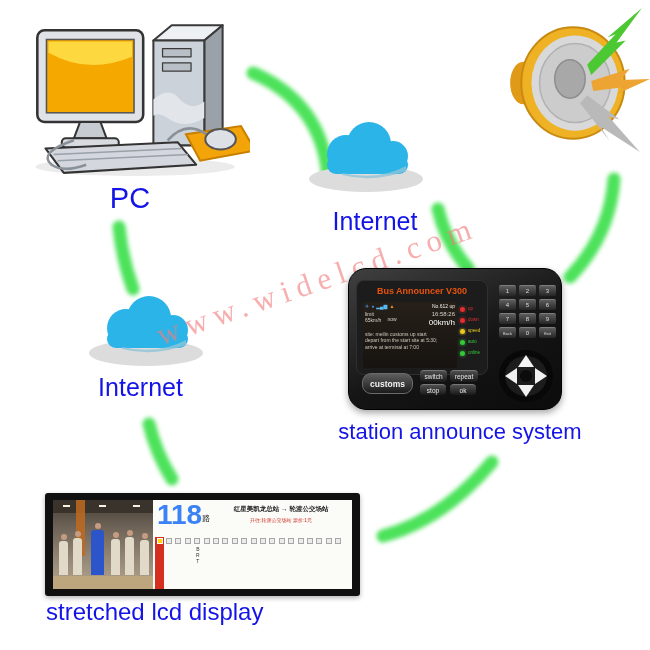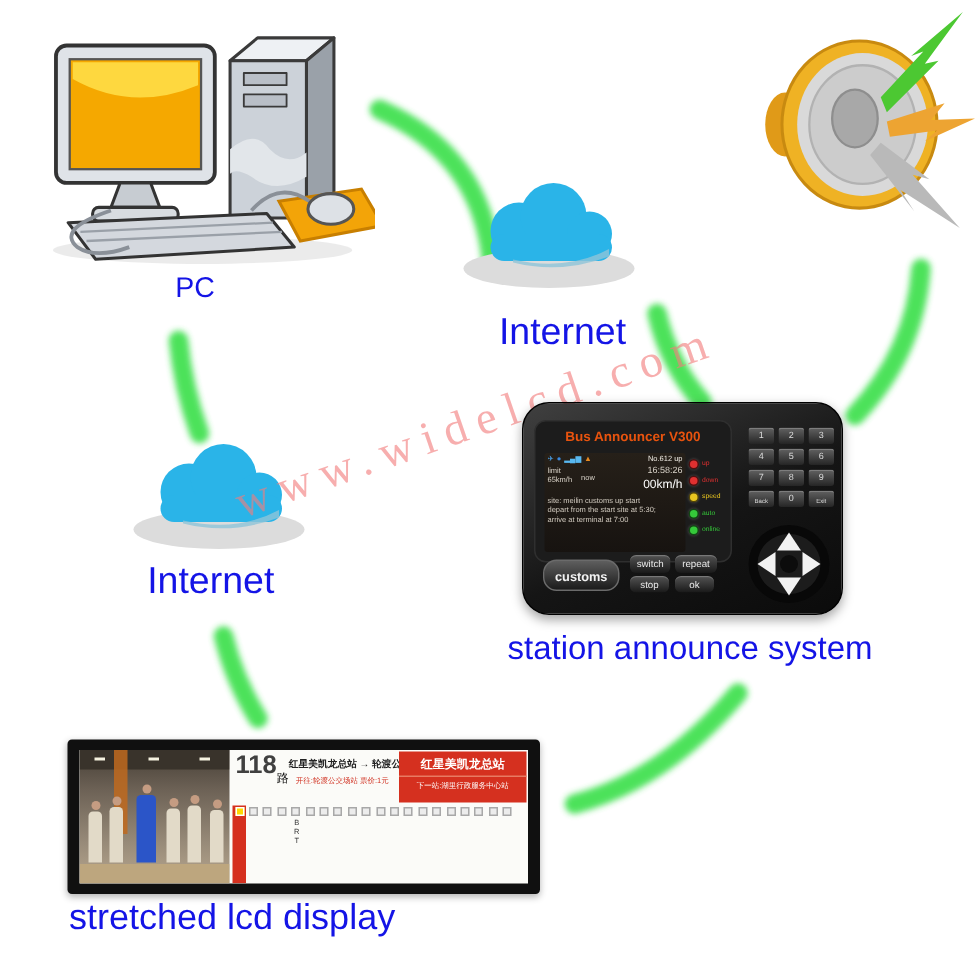--- a/index.html
+++ b/index.html
@@ -1,21 +1,21 @@
 <!DOCTYPE html>
 <html><head>
 <meta charset="utf-8">
 <style>
   html,body{margin:0;padding:0;background:#fff;}
   body{width:650px;height:650px;font-family:"Liberation Sans",sans-serif;}
   .stage{position:relative;width:650px;height:650px;background:#fff;overflow:hidden;}
 
   
   .node-label{position:absolute;color:#1414e6;text-align:center;z-index:9;}
-  #label-pc{left:15px;top:182px;width:230px;font-size:19px;}
+  #label-pc{left:15px;top:182px;width:230px;font-size:29px;}
   #label-internet-top{left:310px;top:207px;width:130px;font-size:25px;}
   #label-internet-left{left:78px;top:373px;width:125px;font-size:25px;}
   #label-horn{left:505px;top:157px;width:100px;font-size:26px;}
   #label-announcer{left:325px;top:419px;width:270px;font-size:22px;}
   #label-lcd{left:46px;top:598px;width:300px;font-size:24px;text-align:left;}
 
   
   #watermark{position:absolute;left:158px;top:318px;z-index:6;
     font-family:"Liberation Serif",serif;font-size:31px;letter-spacing:7px;
     color:rgba(242,125,125,0.62);transform:rotate(-19deg);transform-origin:0 50%;
@@ -83,21 +83,21 @@
     background:linear-gradient(#453e35 0%,#6d6256 30%,#988b79 70%,#b7a68e 100%);}
   .ceiling{position:absolute;left:0;top:0;width:100%;height:13px;background:#39332b;}
   .lamp{position:absolute;top:5px;width:7px;height:2px;background:#f5f2e0;}
   .pillar{position:absolute;left:23px;top:0;width:9px;height:56px;background:#c06a1e;opacity:0.85;}
   .floor{position:absolute;left:0;bottom:0;width:100%;height:13px;background:#bda67e;}
   .fig{position:absolute;bottom:14px;border-radius:3px 3px 0 0;background:#e2dac8;}
   .fig .head{width:6px;height:6px;border-radius:50%;background:#c59c82;margin:-7px auto 0;}
   #lcd-right{flex:1;display:flex;flex-direction:column;min-width:0;}
   #lcd-band{height:35px;display:flex;align-items:stretch;flex:none;}
   #route-no{display:flex;align-items:flex-start;padding:2px 0 0 4px;flex:none;}
-  #route-number{font-size:17px;font-weight:bold;line-height:0.95;color:#404040;}
+  #route-number{font-size:28px;font-weight:bold;line-height:0.95;color:#3b82f6;}
   #route-unit{font-size:8px;margin-top:11px;color:#111;}
   #route-texts{flex:1;text-align:center;padding-top:5px;min-width:0;}
   #route-headline{font-size:6.5px;font-weight:bold;color:#222;white-space:nowrap;}
   #route-subline{font-size:5px;color:#d03020;margin-top:3px;white-space:nowrap;}
   #terminal-box{width:85px;flex:none;background:#d5301f;color:#fff;text-align:center;
     margin:1px 1px 0 2px;padding-top:3px;box-sizing:border-box;}
   #terminal-line1{font-size:8px;font-weight:bold;}
   #terminal-line2{font-size:5px;margin-top:2px;border-top:1px solid #e87a63;padding-top:2px;}
   #station-row{flex:1;display:flex;padding:2px 1px 0 2px;overflow:hidden;}
   .station{width:9.4px;flex:none;display:flex;flex-direction:column;align-items:center;}
@@ -311,24 +311,20 @@
       <div id="lcd-right">
         <div id="lcd-band">
           <div id="route-no">
             <span id="route-number">118</span>
             <span id="route-unit">路</span>
           </div>
           <div id="route-texts">
             <div id="route-headline">红星美凯龙总站 → 轮渡公交场站</div>
             <div id="route-subline">开往:轮渡公交场站 票价:1元</div>
           </div>
-          <div id="terminal-box">
-            <div id="terminal-line1">红星美凯龙总站</div>
-            <div id="terminal-line2">下一站:湖里行政服务中心站</div>
-          </div>
         </div>
         <div id="station-row">
             <div class="station current">
               <span class="stop-marker"></span>
               <span class="station-name">红星美凯龙总站</span>
             </div>
             <div class="station">
               <span class="stop-marker"></span>
               <span class="station-name">湖里行政服务中心</span>
             </div>

